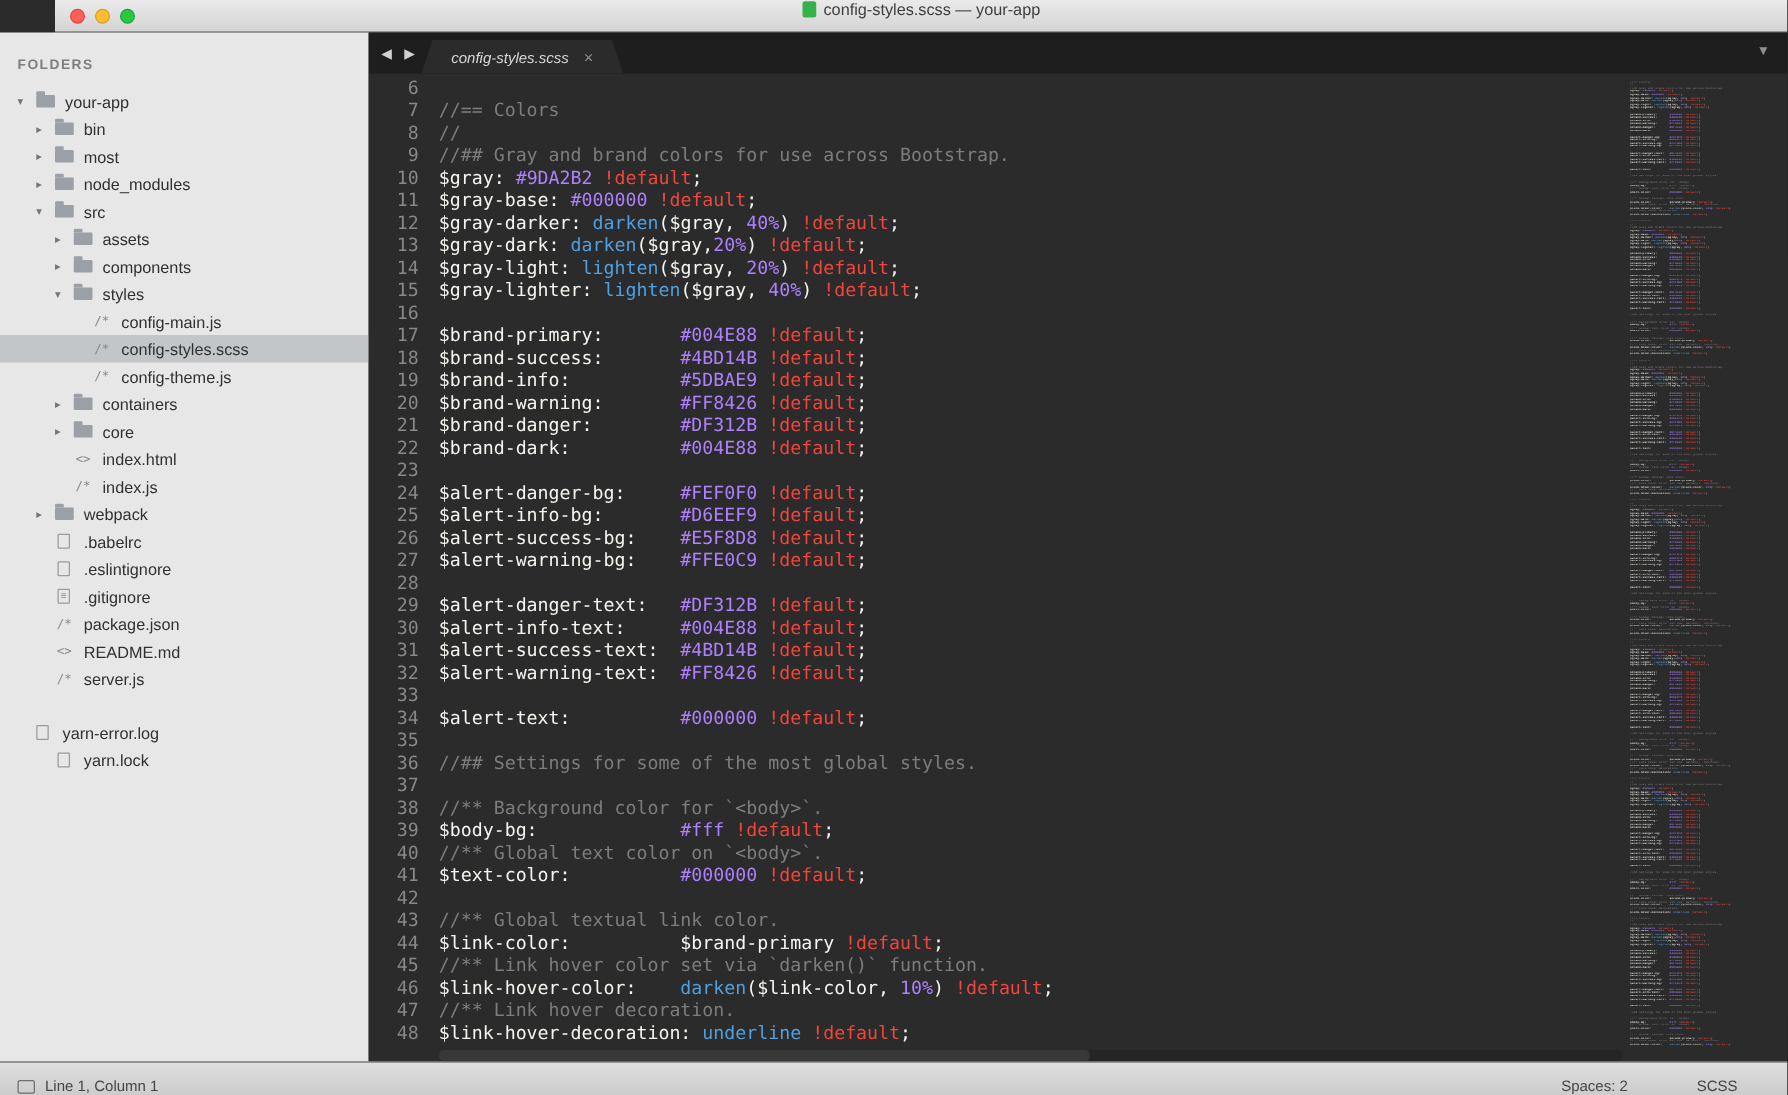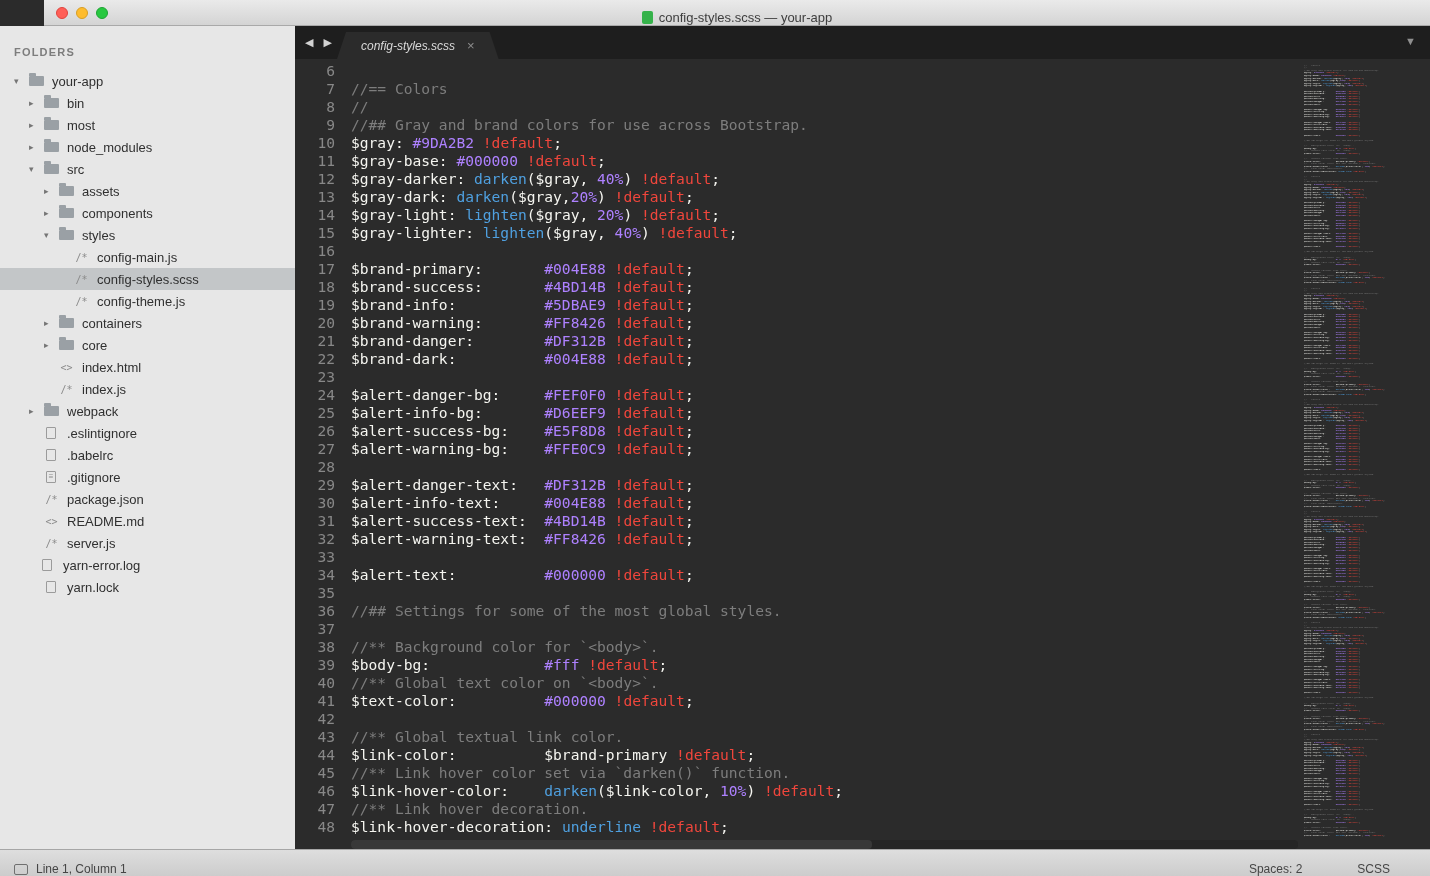--- a/index.html
+++ b/index.html
@@ -2,21 +2,21 @@
 <html><head>
 <meta charset="utf-8">
 <style>
   * { margin:0; padding:0; box-sizing:border-box; }
   html,body { width:1430px; height:876px; overflow:hidden; }
   body { font-family:"Liberation Sans", sans-serif; background:#2b2b2b; }
   .window { width:1430px; height:876px; display:flex; flex-direction:column; }
 
   
   .titlebar { flex:0 0 26px; background:linear-gradient(#eaeaea,#d4d4d4); border-bottom:1px solid #a9a9a9;
-              position:relative; display:flex; align-items:flex-end; justify-content:center;margin-left:44px; }
+              position:relative; display:flex; align-items:flex-start; justify-content:center;margin-left:44px; }
   .traffic { position:absolute; left:12px; top:7px; display:flex; gap:8px; }
   .tl { width:12px; height:12px; border-radius:50%; }
   .tl-red { background:#ff5f57; border:1px solid #e0443e; }
   .tl-yellow { background:#febc2e; border:1px solid #d89e24; }
   .tl-green { background:#28c840; border:1px solid #1ea433; }
   .title { font-size:13px; color:#3e3e3e; display:flex; align-items:center; gap:6px; }
   .title-ico { width:11px; height:13px; background:#35b24a; border-radius:2px; display:inline-block; }
 
   
   .main { flex:1; display:flex; min-height:0; }
@@ -170,26 +170,26 @@
             <span class="tlabel">index.js</span>
           </div>
           <div class="trow" style="padding-left: 29px;">
             <span class="disc">▸</span>
             <span class="folder-ico"></span>
             <span class="tlabel">webpack</span>
           </div>
           <div class="trow" style="padding-left: 29px;">
             <span class="disc"></span>
             <span class="fico-doc"></span>
+            <span class="tlabel">.babelrc</span>
+          </div>
+          <div class="trow" style="padding-left: 29px;">
+            <span class="disc"></span>
+            <span class="fico-doc"></span>
             <span class="tlabel">.eslintignore</span>
-          </div>
-          <div class="trow" style="padding-left: 29px;">
-            <span class="disc"></span>
-            <span class="fico-doc"></span>
-            <span class="tlabel">.babelrc</span>
           </div>
           <div class="trow" style="padding-left: 29px;">
             <span class="disc"></span>
             <span class="fico-list">≡</span>
             <span class="tlabel">.gitignore</span>
           </div>
           <div class="trow" style="padding-left: 29px;">
             <span class="disc"></span>
             <span class="fico">/*</span>
             <span class="tlabel">package.json</span>
@@ -197,21 +197,21 @@
           <div class="trow" style="padding-left: 29px;">
             <span class="disc"></span>
             <span class="fico">&lt;&gt;</span>
             <span class="tlabel">README.md</span>
           </div>
           <div class="trow" style="padding-left: 29px;">
             <span class="disc"></span>
             <span class="fico">/*</span>
             <span class="tlabel">server.js</span>
           </div>
-          <div class="trow" style="padding-left: 25px;">
+          <div class="trow" style="padding-left: 12px; margin-top: 21px;">
             <span class="disc"></span>
             <span class="fico-doc"></span>
             <span class="tlabel">yarn-error.log</span>
           </div>
           <div class="trow" style="padding-left: 29px;">
             <span class="disc"></span>
             <span class="fico-doc"></span>
             <span class="tlabel">yarn.lock</span>
           </div>
         </div>

